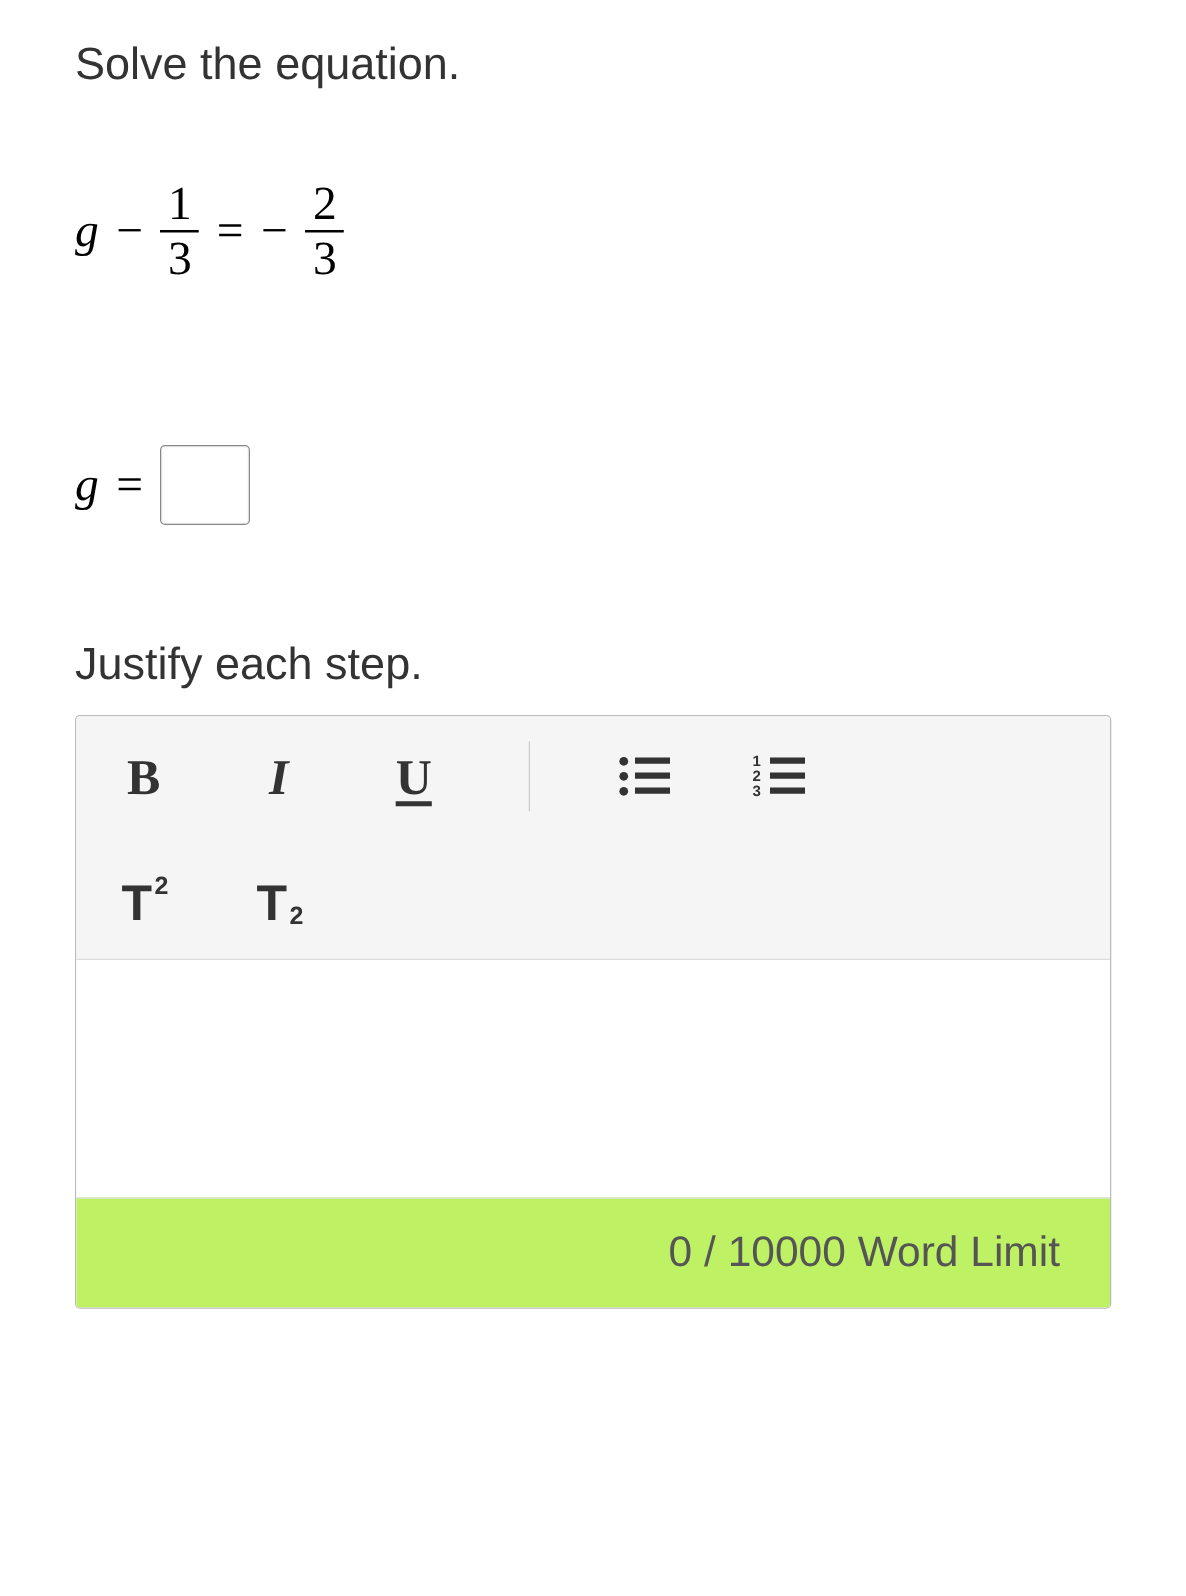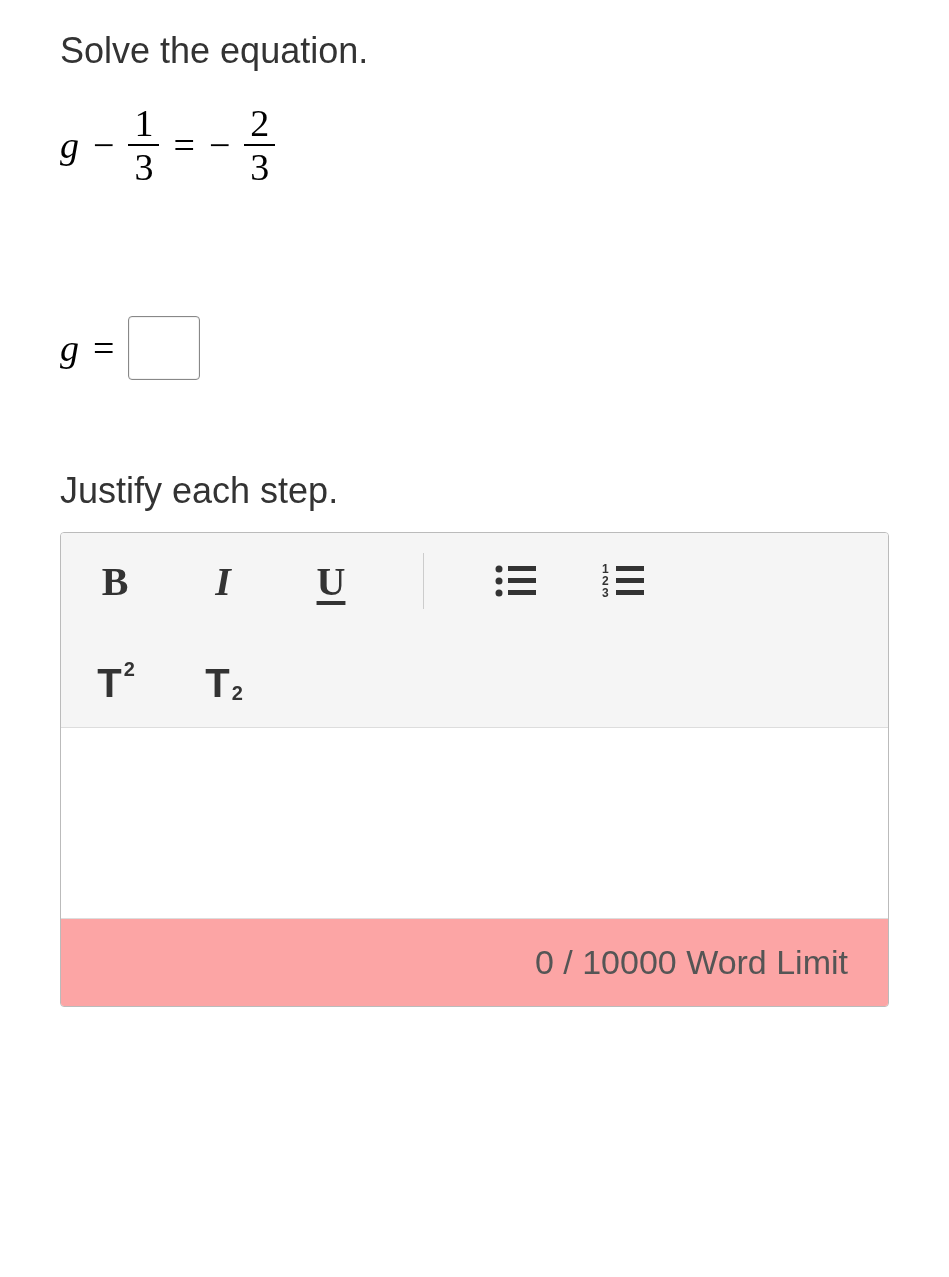--- a/index.html
+++ b/index.html
@@ -7,21 +7,21 @@
     margin: 0;
     padding: 30px 60px;
     font-family: Arial, Helvetica, sans-serif;
     background: #fff;
     color: #333;
     width: 949px;
   }
   .instruction {
     font-size: 36px;
     color: #333;
-    margin-bottom: 32px;
+    margin-bottom: 72px;
   }
   .equation {
     font-family: "Times New Roman", Georgia, serif;
     font-size: 38px;
     color: #000;
     display: flex;
     align-items: center;
     gap: 14px;
     margin-bottom: 130px;
   }
@@ -101,21 +101,21 @@
   .sup-icon .small { font-size: 20px; position:relative; top:-14px; left:2px; }
   .sub-icon .small { font-size: 20px; position:relative; top:10px; left:2px; }
   .content-area {
     min-height: 190px;
     background: #fff;
     padding: 16px;
     font-size: 24px;
     outline: none;
   }
   .footer {
-    background: #fca5a5;
+    background: #bef264;
     border-top: 1px solid #ddd;
     padding: 24px 40px;
     text-align: right;
     font-size: 34px;
     color: #555;
   }
 </style>
 </head>
 <body>
 

